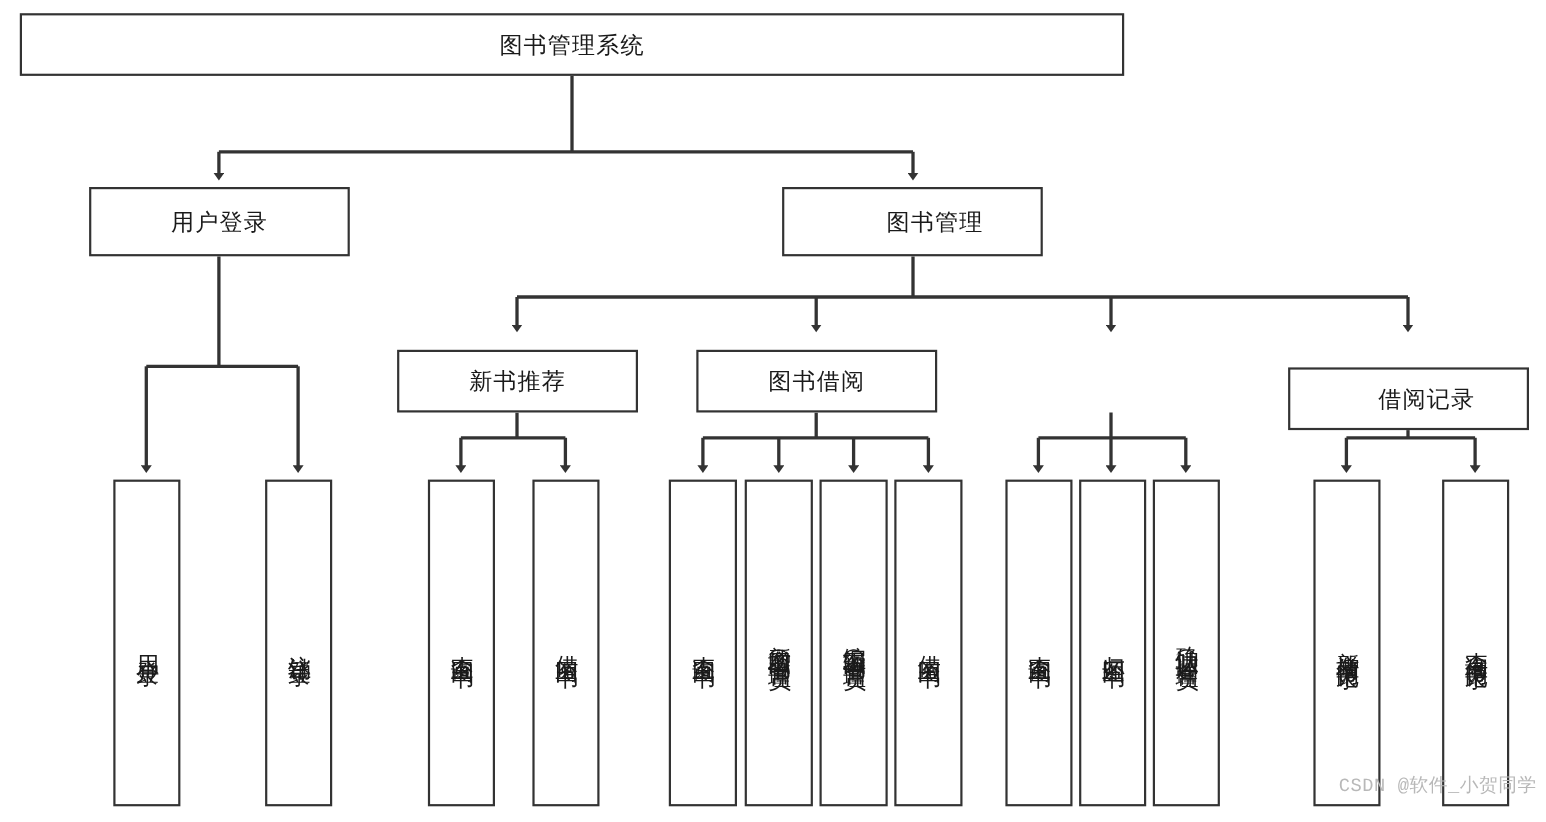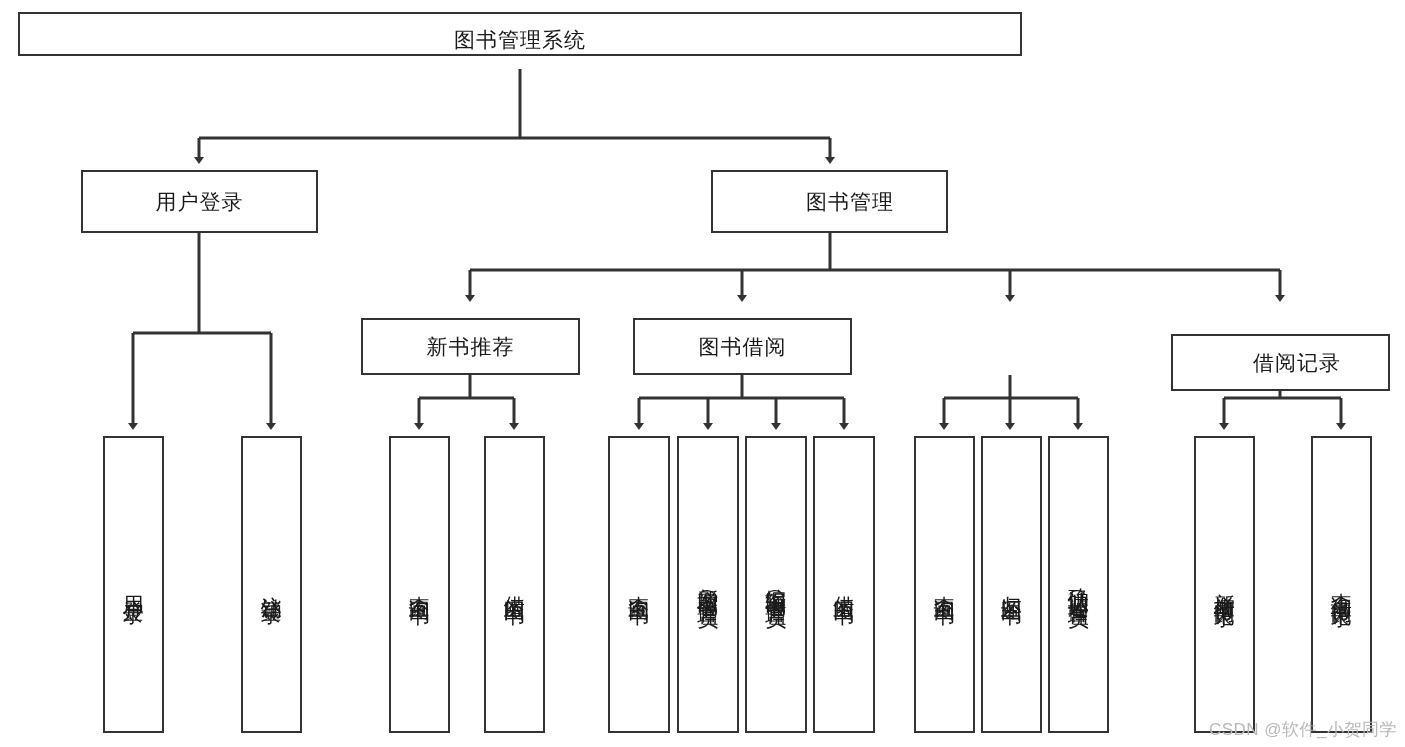--- a/index.html
+++ b/index.html
@@ -51,25 +51,26 @@
     white-space: nowrap;
     display: block;
   }
   .node.horiz .label {
     display: block;
     white-space: nowrap;
   }
   .watermark {
     position: absolute;
     right: 8px;
-    bottom: 6px;
+    bottom: 22px;
     font-size: 17px;
     color: #b8b8b8;
     letter-spacing: 0.5px;
     white-space: nowrap;
+    font-family: Liberation Mono, monospace;
   }
 </style>
 </head>
 <body>
 
 <div id="canvas">
 
   <svg class="edges" viewBox="0 0 1405 747">
     <defs>
       <marker id="arrow" markerWidth="10" markerHeight="10" refX="3" refY="5" orient="auto" markerUnits="userSpaceOnUse">
@@ -113,21 +114,21 @@
       <path d="M1010,398 L1010,426" marker-end="url(#arrow)"></path>
       <path d="M1078,398 L1078,426" marker-end="url(#arrow)"></path>
 
       <path d="M1280,375 L1280,398"></path>
       <path d="M1224,398 L1341,398"></path>
       <path d="M1224,398 L1224,426" marker-end="url(#arrow)"></path>
       <path d="M1341,398 L1341,426" marker-end="url(#arrow)"></path>
     </g>
   </svg>
 
-  <div class="node horiz" style="left:18px; top:12px; width:1004px; height:44px;align-items:flex-end;">
+  <div class="node horiz" style="left:18px; top:12px; width:1004px; height:57px;">
     <span class="label">图书管理系统</span>
   </div>
 
   <div class="node horiz" style="left:81px; top:170px; width:237px; height:63px;">
     <span class="label">用户登录</span>
   </div>
   <div class="node horiz" style="left:711px; top:170px; width:237px; height:63px;padding-left:41px;">
     <span class="label">图书管理</span>
   </div>
 

